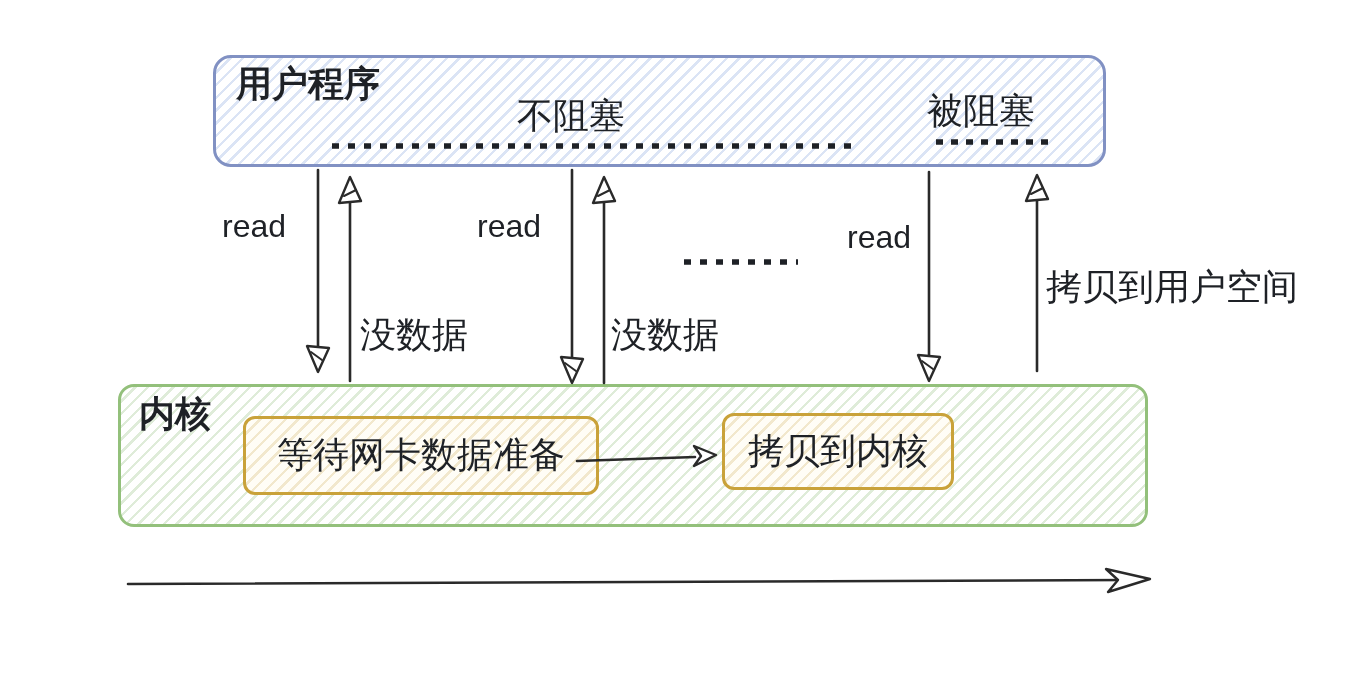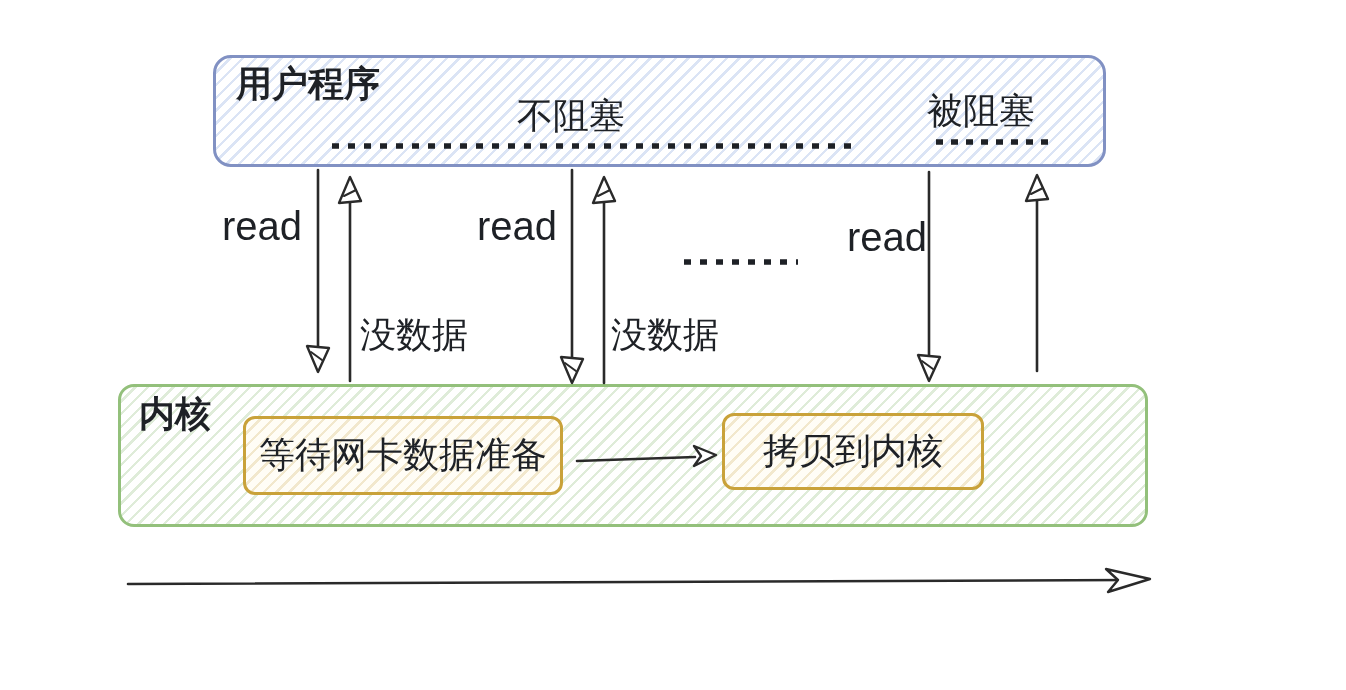--- a/index.html
+++ b/index.html
@@ -13,21 +13,21 @@
     --color-arrow:#2a2a2a;
   }
   html,body{margin:0;padding:0;background:#ffffff;}
   .canvas{
     position:relative;width:1346px;height:690px;background:#fff;overflow:hidden;
     font-family:"Liberation Sans","DejaVu Sans",sans-serif;
     color:var(--color-text);
   }
   .lbl{position:absolute;font-size:36px;line-height:44px;white-space:nowrap;color:var(--color-text);}
   .bold{font-weight:bold;}
-  .read-lbl{font-size:40px;}
+  .read-lbl{font-size:32px;}
   .box{position:absolute;box-sizing:border-box;background-color:#fff;}
   .user-box{
     left:213px;top:55px;width:893px;height:112px;
     border:3px solid var(--color-user-box-border);border-radius:18px;
     background-image:repeating-linear-gradient(135deg,
       var(--color-user-box-hatch) 0px, var(--color-user-box-hatch) 2.5px,
       transparent 2.5px, transparent 9px);
   }
   .kernel-box{
     left:118px;top:384px;width:1030px;height:143px;
@@ -38,22 +38,22 @@
   }
   .step-box{
     border:3px solid var(--color-step-box-border);border-radius:12px;
     background-color:#fffdf6;
     background-image:repeating-linear-gradient(135deg,
       var(--color-step-box-hatch) 0px, var(--color-step-box-hatch) 2.5px,
       transparent 2.5px, transparent 9px);
     display:flex;align-items:center;justify-content:center;
     font-size:36px;color:var(--color-text);white-space:nowrap;
   }
-  .step1{left:243px;top:416px;width:320px;height:79px;}
-  .step2{left:722px;top:413px;width:262px;height:77px;}
+  .step1{left:243px;top:416px;width:356px;height:79px;}
+  .step2{left:722px;top:413px;width:232px;height:77px;}
   svg.overlay{position:absolute;left:0;top:0;pointer-events:none;}
   .shaft{stroke:var(--color-arrow);stroke-width:2.6;fill:none;stroke-linecap:round;}
   .head{fill:#ffffff;stroke:var(--color-arrow);stroke-width:2.4;stroke-linejoin:round;}
   .head-hatch{stroke:var(--color-arrow);stroke-width:2;fill:none;stroke-linecap:round;}
   .dots{stroke:var(--color-text);stroke-width:5.5;fill:none;}
 </style>
 </head>
 <body>
 
 <div class="canvas">
@@ -70,20 +70,21 @@
   </div>
   <div class="box step-box step2">
     <span>拷贝到内核</span>
   </div>
 
   <div class="lbl read-lbl" style="left:222px;top:204px;">read</div>
   <div class="lbl read-lbl" style="left:477px;top:204px;">read</div>
   <div class="lbl read-lbl" style="left:847px;top:215px;">read</div>
   <div class="lbl" style="left:360px;top:313px;">没数据</div>
   <div class="lbl" style="left:611px;top:313px;">没数据</div>
+  <div class="lbl" style="left:1046px;top:265px;">拷贝到用户空间</div>
 
   <svg class="overlay" width="1346" height="690" viewBox="0 0 1346 690">
 
     <line class="dots" x1="332" y1="146" x2="860" y2="146" stroke-dasharray="7 9"></line>
     <line class="dots" x1="936" y1="142" x2="1048" y2="142" stroke-dasharray="7 8"></line>
     <line class="dots" x1="684" y1="262" x2="798" y2="262" stroke-dasharray="7 9"></line>
 
     <g>
       <line class="shaft" x1="318" y1="170" x2="318" y2="350"></line>
       <polygon class="head" points="318,372 307,346 329,348"></polygon>

